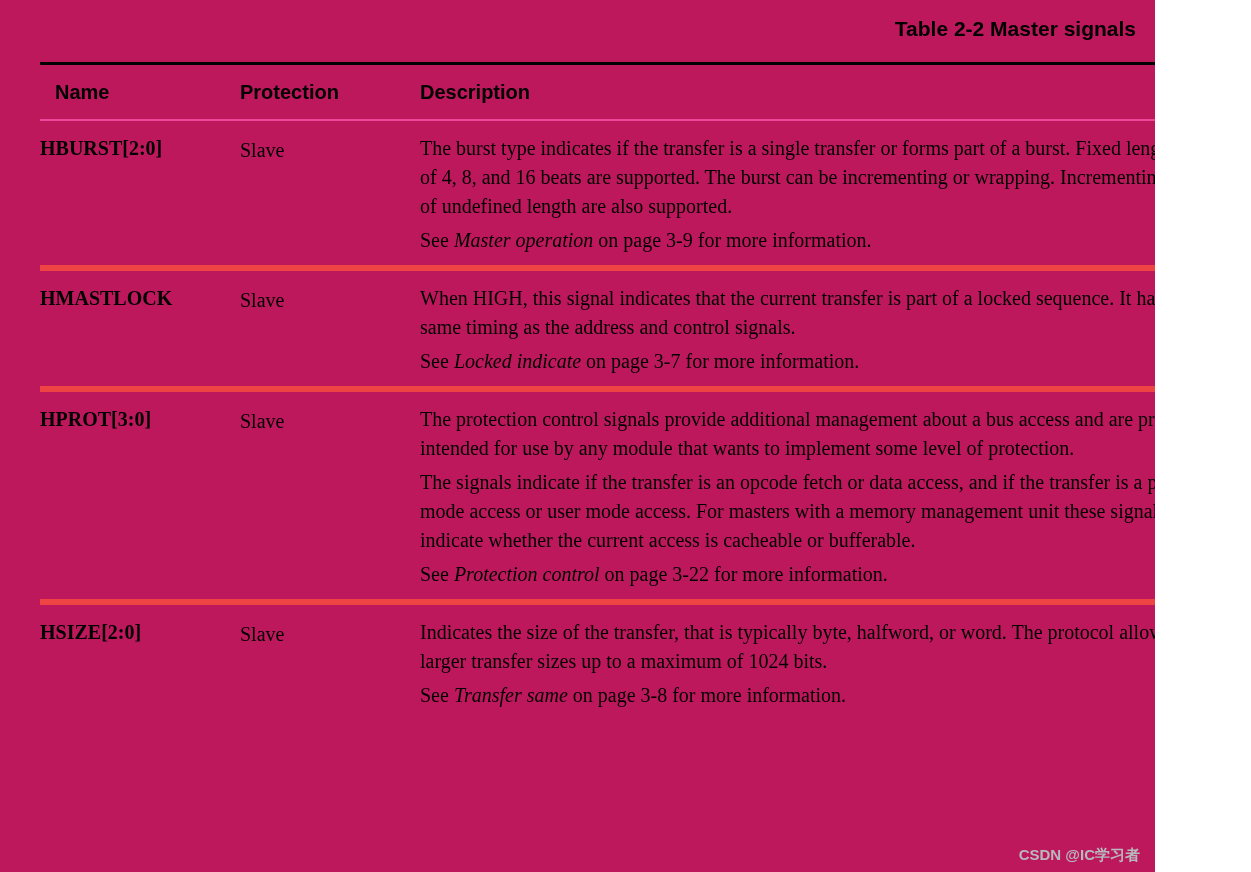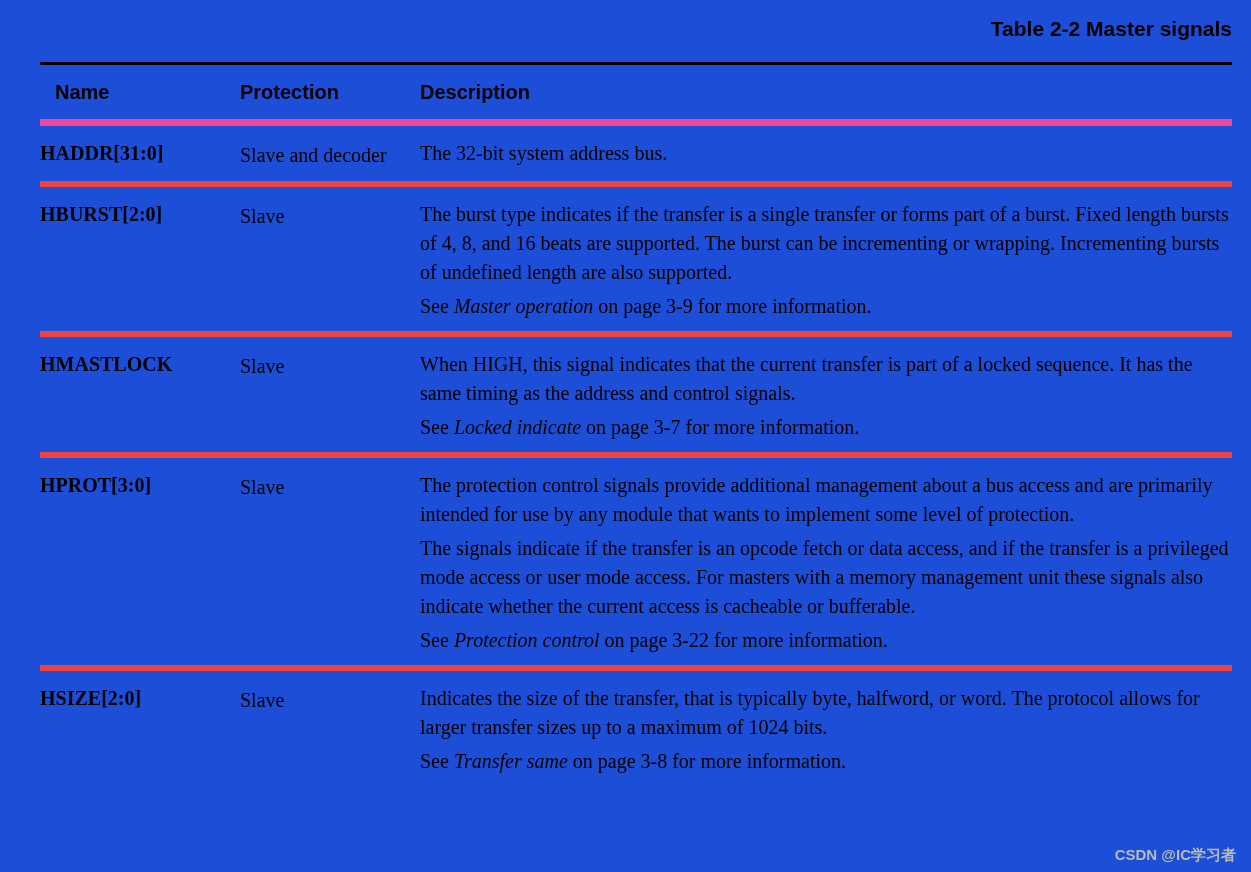--- a/index.html
+++ b/index.html
@@ -3,23 +3,23 @@
 <meta charset="utf-8">
 <style>
   html, body {
     margin: 0;
     padding: 0;
     background: #ffffff;
     color: #000000;
   }
   .page {
     position: relative;
-    width: 1251px;
+    width: 1155px;
     height: 872px;
-    background: #1d4ed8;
+    background: #be185d;
     overflow: hidden;
     font-family: "Liberation Serif", serif;
   }
   .doc-title {
     position: absolute;
     top: 17px;
     right: 19px;
     font-family: "Liberation Sans", sans-serif;
     font-weight: bold;
     font-size: 21px;
@@ -35,21 +35,21 @@
   table.signals {
     border-collapse: collapse;
     width: 100%;
     table-layout: fixed;
   }
   table.signals col.c1 { width: 200px; }
   table.signals col.c2 { width: 180px; }
   table.signals col.c3 { width: 812px; }
   table.signals thead tr {
     border-top: 3px solid #000;
-    border-bottom: 7px solid #ec4899;
+    border-bottom: 2px solid #ec4899;
   }
   table.signals th {
     font-family: "Liberation Sans", sans-serif;
     font-weight: bold;
     font-size: 20px;
     text-align: left;
     vertical-align: top;
     padding: 16px 0 15px 0;
   }
   table.signals th:first-child { padding-left: 15px; }
@@ -106,27 +106,20 @@
         </colgroup>
       <thead>
         <tr>
           <th>Name</th>
           <th>Protection</th>
           <th>Description</th>
         </tr>
       </thead>
       <tbody id="table-body">
           <tr>
-            <td class="cell-name">HADDR[31:0]</td>
-            <td class="cell-dest">Slave and decoder</td>
-            <td class="cell-desc">
-              <p>The 32-bit system address bus.</p>
-            </td>
-          </tr>
-          <tr>
             <td class="cell-name">HBURST[2:0]</td>
             <td class="cell-dest">Slave</td>
             <td class="cell-desc">
               <p>The burst type indicates if the transfer is a single transfer or forms part of a burst. Fixed length bursts of 4, 8, and 16 beats are supported. The burst can be incrementing or wrapping. Incrementing bursts of undefined length are also supported.</p>
               <p>See <i>Master operation</i> on page 3-9 for more information.</p>
             </td>
           </tr>
           <tr>
             <td class="cell-name">HMASTLOCK</td>
             <td class="cell-dest">Slave</td>

